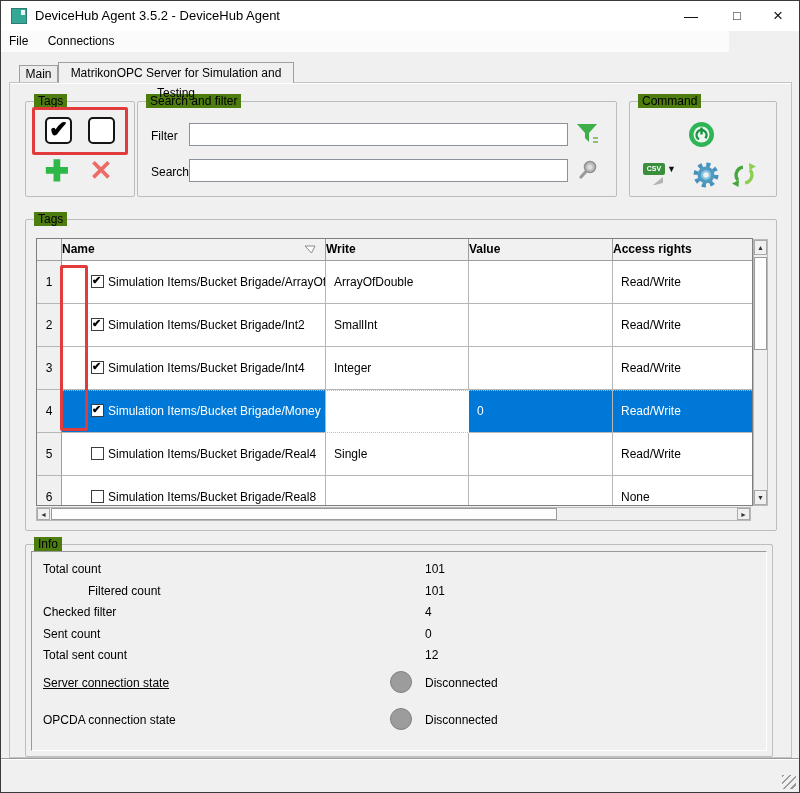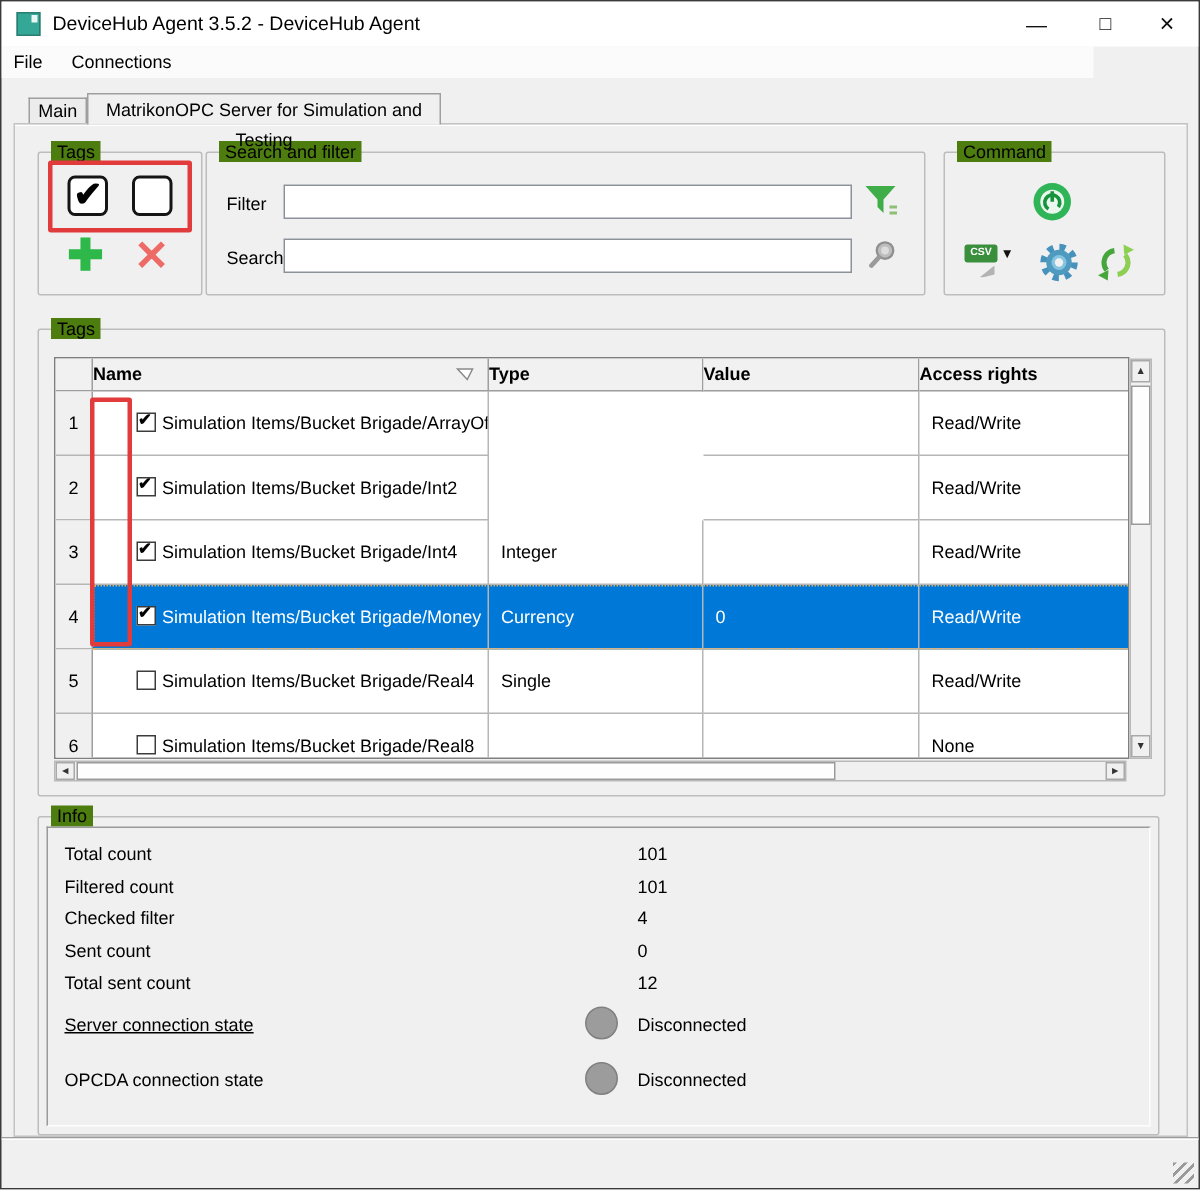--- a/index.html
+++ b/index.html
@@ -185,55 +185,56 @@
 
     <div class="th" style="left:0; width:25px;"></div>
     <div class="th" style="left:25px; width:264px;">
       <span>Name</span>
       <span class="sortglyph">
         <svg width="12" height="9" viewBox="0 0 12 9">
             <polygon points="1,1 11,1 7.5,8" fill="#fff" stroke="#8a8a8a" stroke-width="1"></polygon>
           </svg>
       </span>
     </div>
-    <div class="th" style="left:289px; width:143px;">Type</div>
+    <div class="th" style="left:289px; width:143px;">Write</div>
     <div class="th" style="left:432px; width:144px;">Value</div>
     <div class="th" style="left:576px; width:141px; border-right:none;">Access rights</div>
 
     <div class="row" style="top:22px;">
       <div class="cell c-num">1</div>
       <div class="cell c-name"><span class="cb checked">
             <span class="mark">✔</span>
           </span><span>Simulation Items/Bucket Brigade/ArrayOfReal8</span></div>
+      <div class="cell c-type">ArrayOfDouble</div>
       <div class="cell c-val"></div>
       <div class="cell c-acc">Read/Write</div>
     </div>
     <div class="row" style="top:65px;">
       <div class="cell c-num">2</div>
       <div class="cell c-name"><span class="cb checked">
             <span class="mark">✔</span>
           </span><span>Simulation Items/Bucket Brigade/Int2</span></div>
+      <div class="cell c-type">SmallInt</div>
       <div class="cell c-val"></div>
       <div class="cell c-acc">Read/Write</div>
     </div>
     <div class="row" style="top:108px;">
       <div class="cell c-num">3</div>
       <div class="cell c-name"><span class="cb checked">
             <span class="mark">✔</span>
           </span><span>Simulation Items/Bucket Brigade/Int4</span></div>
       <div class="cell c-type">Integer</div>
       <div class="cell c-val"></div>
       <div class="cell c-acc">Read/Write</div>
     </div>
     <div class="row selected" style="top:151px;">
       <div class="cell c-num">4</div>
       <div class="cell c-name"><span class="cb checked">
             <span class="mark">✔</span>
           </span><span>Simulation Items/Bucket Brigade/Money</span></div>
-      <div class="cell c-type">Currency</div>
       <div class="cell c-val">0</div>
       <div class="cell c-acc">Read/Write</div>
       <div class="focusring"></div>
     </div>
     <div class="row" style="top:194px;">
       <div class="cell c-num">5</div>
       <div class="cell c-name"><span class="cb"></span><span>Simulation Items/Bucket Brigade/Real4</span></div>
       <div class="cell c-type">Single</div>
       <div class="cell c-val"></div>
       <div class="cell c-acc">Read/Write</div>
@@ -261,21 +262,21 @@
     <div class="sbbtn" style="left:700px; top:0; width:13px; height:12px; line-height:11px;">►</div>
   </div>
 
   <div class="gb" style="left:24px; top:543px; width:748px; height:213px;">
     <span class="lbl">Info</span>
   </div>
   <div class="inset" style="left:30px; top:550px; width:736px; height:200px;"></div>
 
   <span class="inforow-label" style="top:561px;">Total count</span>
   <span class="inforow-value" style="top:561px;">101</span>
-  <span class="inforow-label" style="top:583px;">Filtered count</span>
+  <span class="inforow-label" style="top:583px;margin-left:45px;">Filtered count</span>
   <span class="inforow-value" style="top:583px;">101</span>
   <span class="inforow-label" style="top:604px;">Checked filter</span>
   <span class="inforow-value" style="top:604px;">4</span>
   <span class="inforow-label" style="top:626px;">Sent count</span>
   <span class="inforow-value" style="top:626px;">0</span>
   <span class="inforow-label" style="top:647px;">Total sent count</span>
   <span class="inforow-value" style="top:647px;">12</span>
 
   <span class="inforow-label" style="top:675px;text-decoration:underline;">Server connection state</span>
   <div class="statuscircle" style="top:670px;"></div>

